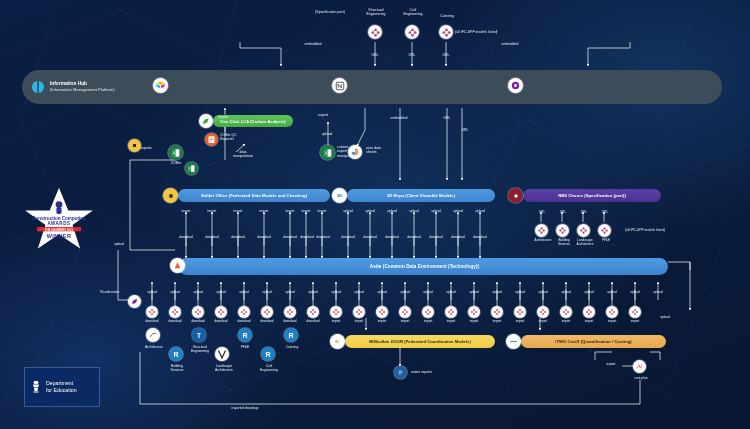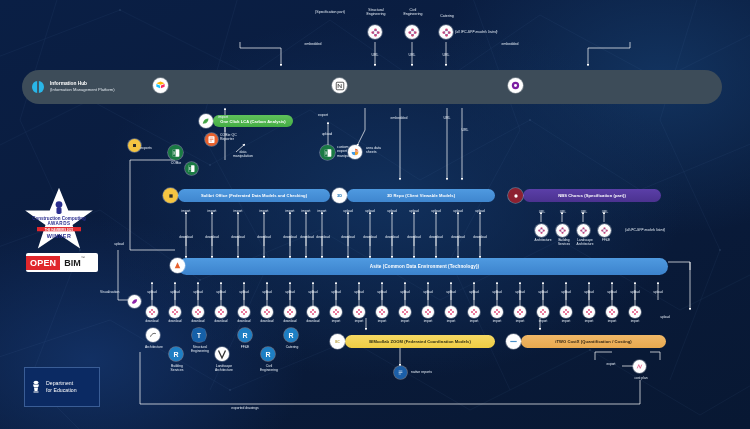--- a/index.html
+++ b/index.html
@@ -989,25 +989,20 @@
       <circle cx="50" cy="22" r="4" fill="#2b2f8f"></circle>
       <rect x="47" y="25" width="6" height="8" rx="2" fill="#2b2f8f"></rect>
       <text x="50" y="40" font-size="5.4" font-weight="700" text-anchor="middle" fill="#2b2f8f" font-family="Liberation Sans">Construction Computing</text>
       <text x="50" y="46.5" font-size="5.4" font-weight="700" letter-spacing=".6" text-anchor="middle" fill="#2b2f8f" font-family="Liberation Sans">AWARDS</text>
       <rect x="24" y="48.5" width="52" height="5" fill="#e0272c"></rect>
       <text x="50" y="52.6" font-size="3.4" font-weight="700" text-anchor="middle" fill="#fff" font-family="Liberation Sans">THE HAMMERS 2021</text>
       <text x="50" y="61" font-size="6.4" font-weight="800" letter-spacing=".5" text-anchor="middle" fill="#2b2f8f" font-family="Liberation Sans">WINNER</text>
     </svg>
   </div>
 
-  <div class="logo openbim">
-    <span class="ob1">OPEN</span>
-    <span class="ob2">BIM</span>
-    <span class="ob3">™</span>
-  </div>
 
   <div class="logo dfe">
     <svg class="crest" viewBox="0 0 24 28">
       <g fill="#fff">
         <ellipse cx="12" cy="5" rx="5" ry="3.4"></ellipse>
         <path d="M6 9 h12 l-1.5 5 h-9z"></path>
         <path d="M8 15 h8 l-1 7 h-6z"></path>
         <rect x="7" y="23" width="10" height="2"></rect>
       </g>
     </svg>

